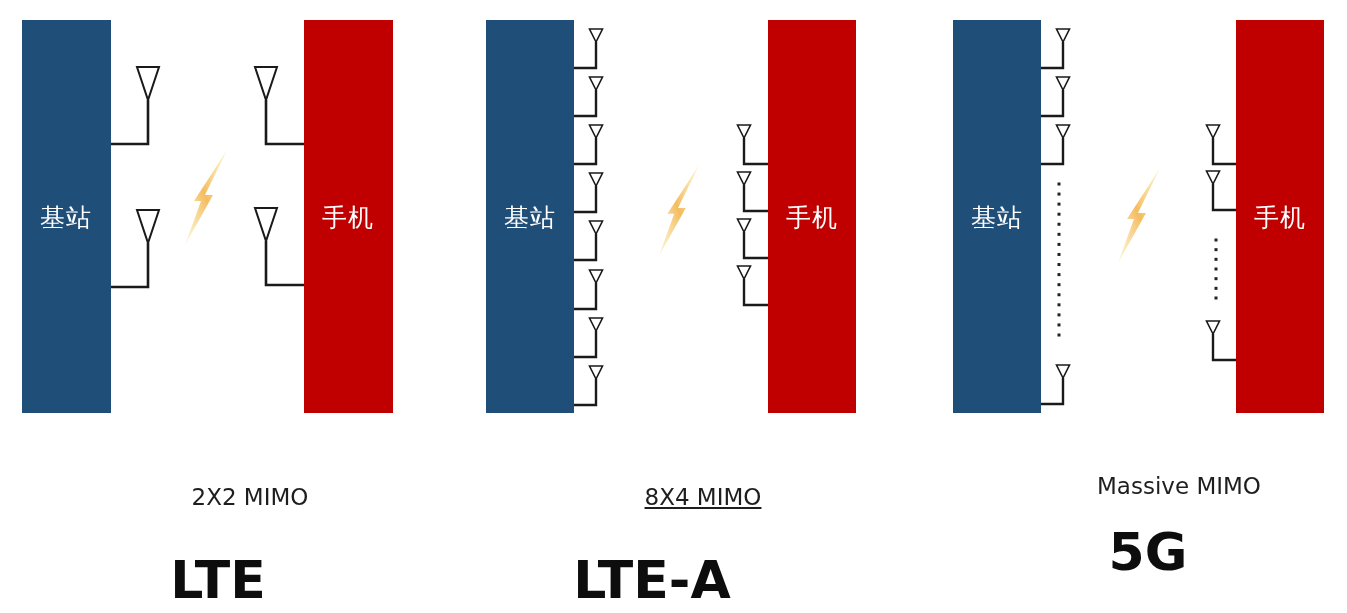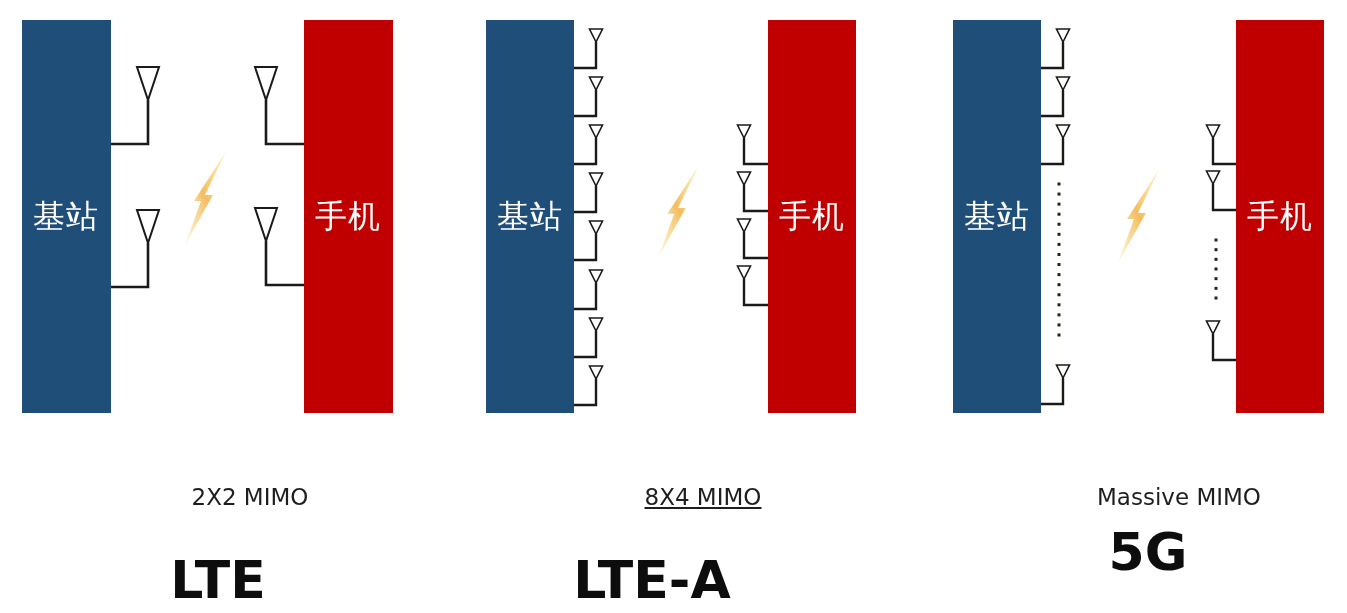--- a/index.html
+++ b/index.html
@@ -17,21 +17,21 @@
     #diagram {
       position: absolute;
       left: 0;
       top: 0;
       width: 1347px;
       height: 613px;
     }
     .box-label {
       position: absolute;
       color: #ffffff;
-      font-size: 32px;
+      font-size: 25px;
       letter-spacing: 1px;
       text-align: center;
       transform: translate(-50%, -50%);
       white-space: nowrap;
     }
     .mimo-label {
       position: absolute;
       color: #1e1e1e;
       font-size: 23px;
       text-align: center;
@@ -203,15 +203,15 @@
   <div class="mimo-label" style="left:218px; top:484px;">2X2 MIMO</div>
   <div class="gen-label" style="left:218px; top:550px;">LTE</div>
 
   <div class="box-label" style="left:530px; top:217px;">基站</div>
   <div class="box-label" style="left:812px; top:217px;">手机</div>
   <div class="mimo-label" style="left:671px; top:484px;text-decoration:underline;">8X4 MIMO</div>
   <div class="gen-label" style="left:652px; top:550px;">LTE-A</div>
 
   <div class="box-label" style="left:997px; top:217px;">基站</div>
   <div class="box-label" style="left:1280px; top:217px;">手机</div>
-  <div class="mimo-label" style="left:1147px; top:484px;">Massive MIMO</div>
+  <div class="mimo-label" style="left:1147px; top:473px;">Massive MIMO</div>
   <div class="gen-label" style="left:1148px; top:522px;">5G</div>
 </div>
 
 </body></html>

